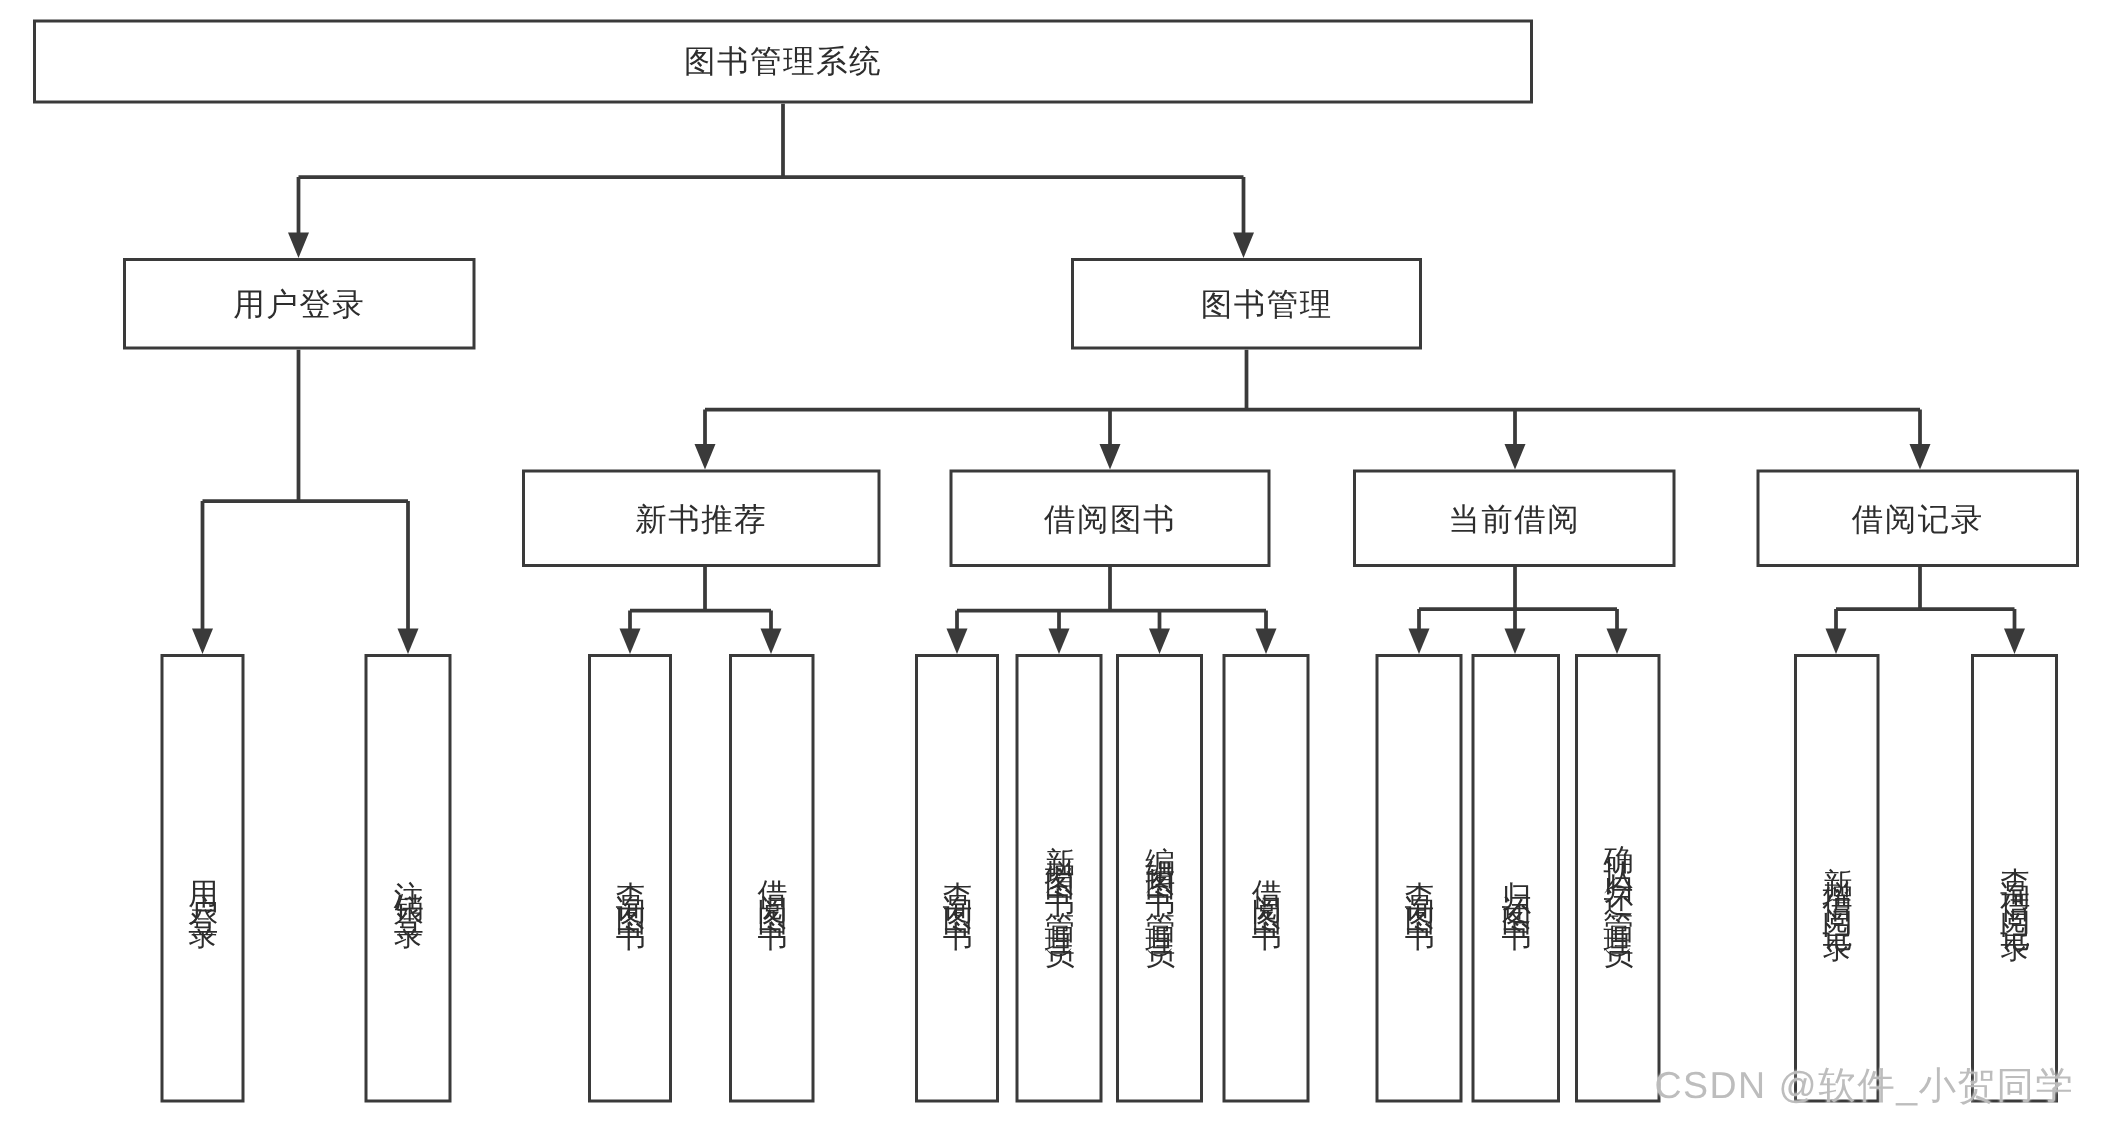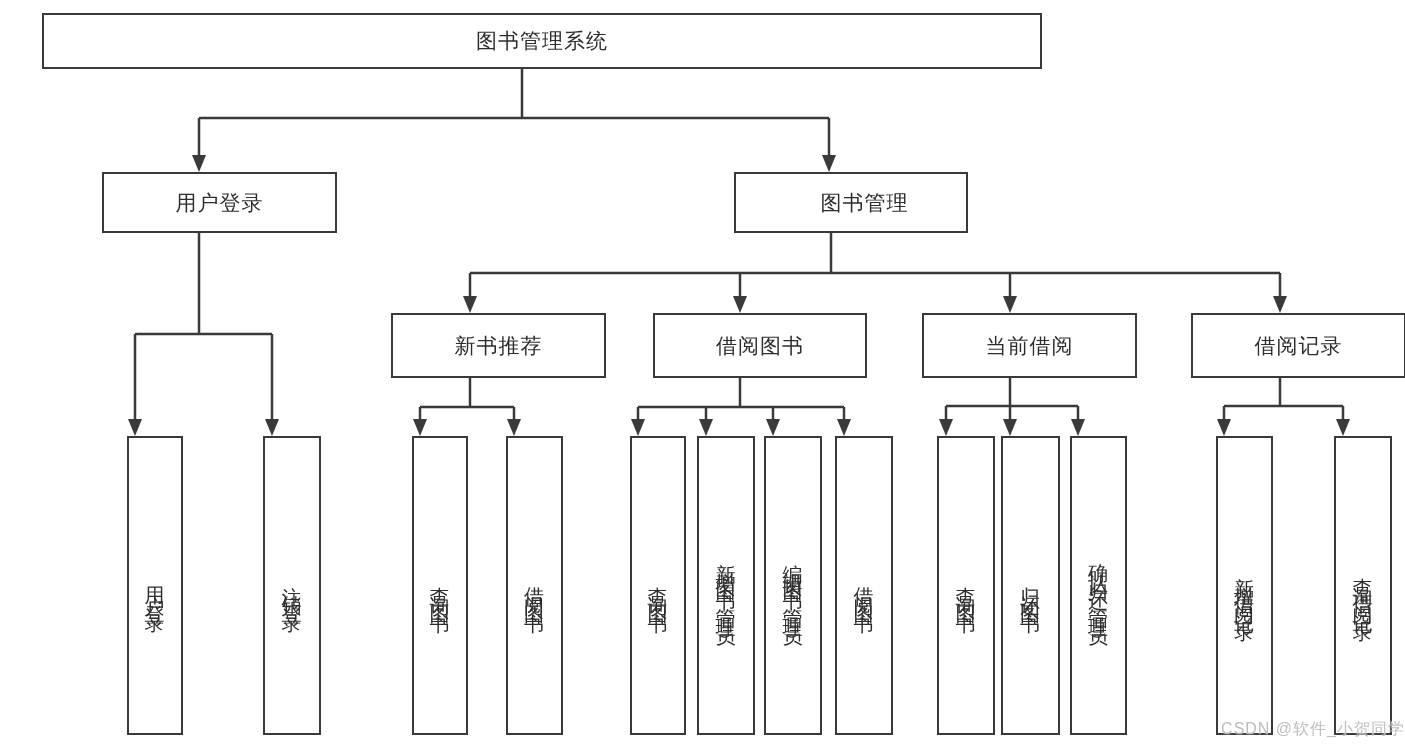--- a/index.html
+++ b/index.html
@@ -21,35 +21,34 @@
     position: absolute;
     border: 2.5px solid #3a3a3a;
     background: #ffffff;
     display: flex;
     align-items: center;
     justify-content: center;
     color: #2d2d2d;
     font-size: 21px;
     letter-spacing: 1px;
     text-align: center;
-    margin-left: 20px;
   }
   .box.v {
     writing-mode: vertical-rl;
     text-orientation: mixed;
     font-size: 20px;
     letter-spacing: 9px;
     line-height: 1;
     padding-top: 6px;
   }
   .watermark {
     position: absolute;
-    right: 0;
+    right: 22px;
     bottom: 7px;
-    font-size: 16px;
+    font-size: 25px;
     color: rgba(185, 185, 185, 0.95);
     letter-spacing: 1px;
     text-shadow: 0 0 2px #ffffff;
     white-space: nowrap;
     margin-left: 12px;
   }
 </style>
 </head>
 <body>
 
@@ -119,21 +118,21 @@
       <polygon points="1217,419 1231,419 1224,436"></polygon>
       <polygon points="1336,419 1350,419 1343,436"></polygon>
     </g>
   </svg>
 
   <div class="box" style="left:22px; top:13px; width:1000px; height:56px;">图书管理系统</div>
 
   <div class="box" style="left:82px; top:172px; width:235px; height:61px;">用户登录</div>
   <div class="box" style="left:714px; top:172px; width:234px; height:61px;padding-left:27px;">图书管理</div>
 
-  <div class="box" style="left:371px; top:313px; width:215px; height:65px;">新书推荐</div>
+  <div class="box" style="left:348px; top:313px; width:239px; height:65px;">新书推荐</div>
   <div class="box" style="left:633px; top:313px; width:214px; height:65px;">借阅图书</div>
   <div class="box" style="left:1171px; top:313px; width:215px; height:65px;">借阅记录</div>
   <div class="box" style="left:902px; top:313px; width:215px; height:65px;">当前借阅</div>
 
   <div class="box v" style="left:107px; top:436px; width:56px; height:299px;">用户登录</div>
   <div class="box v" style="left:243px; top:436px; width:58px; height:299px;">注销登录</div>
 
   <div class="box v" style="left:392px; top:436px; width:56px; height:299px;">查询图书</div>
   <div class="box v" style="left:486px; top:436px; width:57px; height:299px;">借阅图书</div>
 

